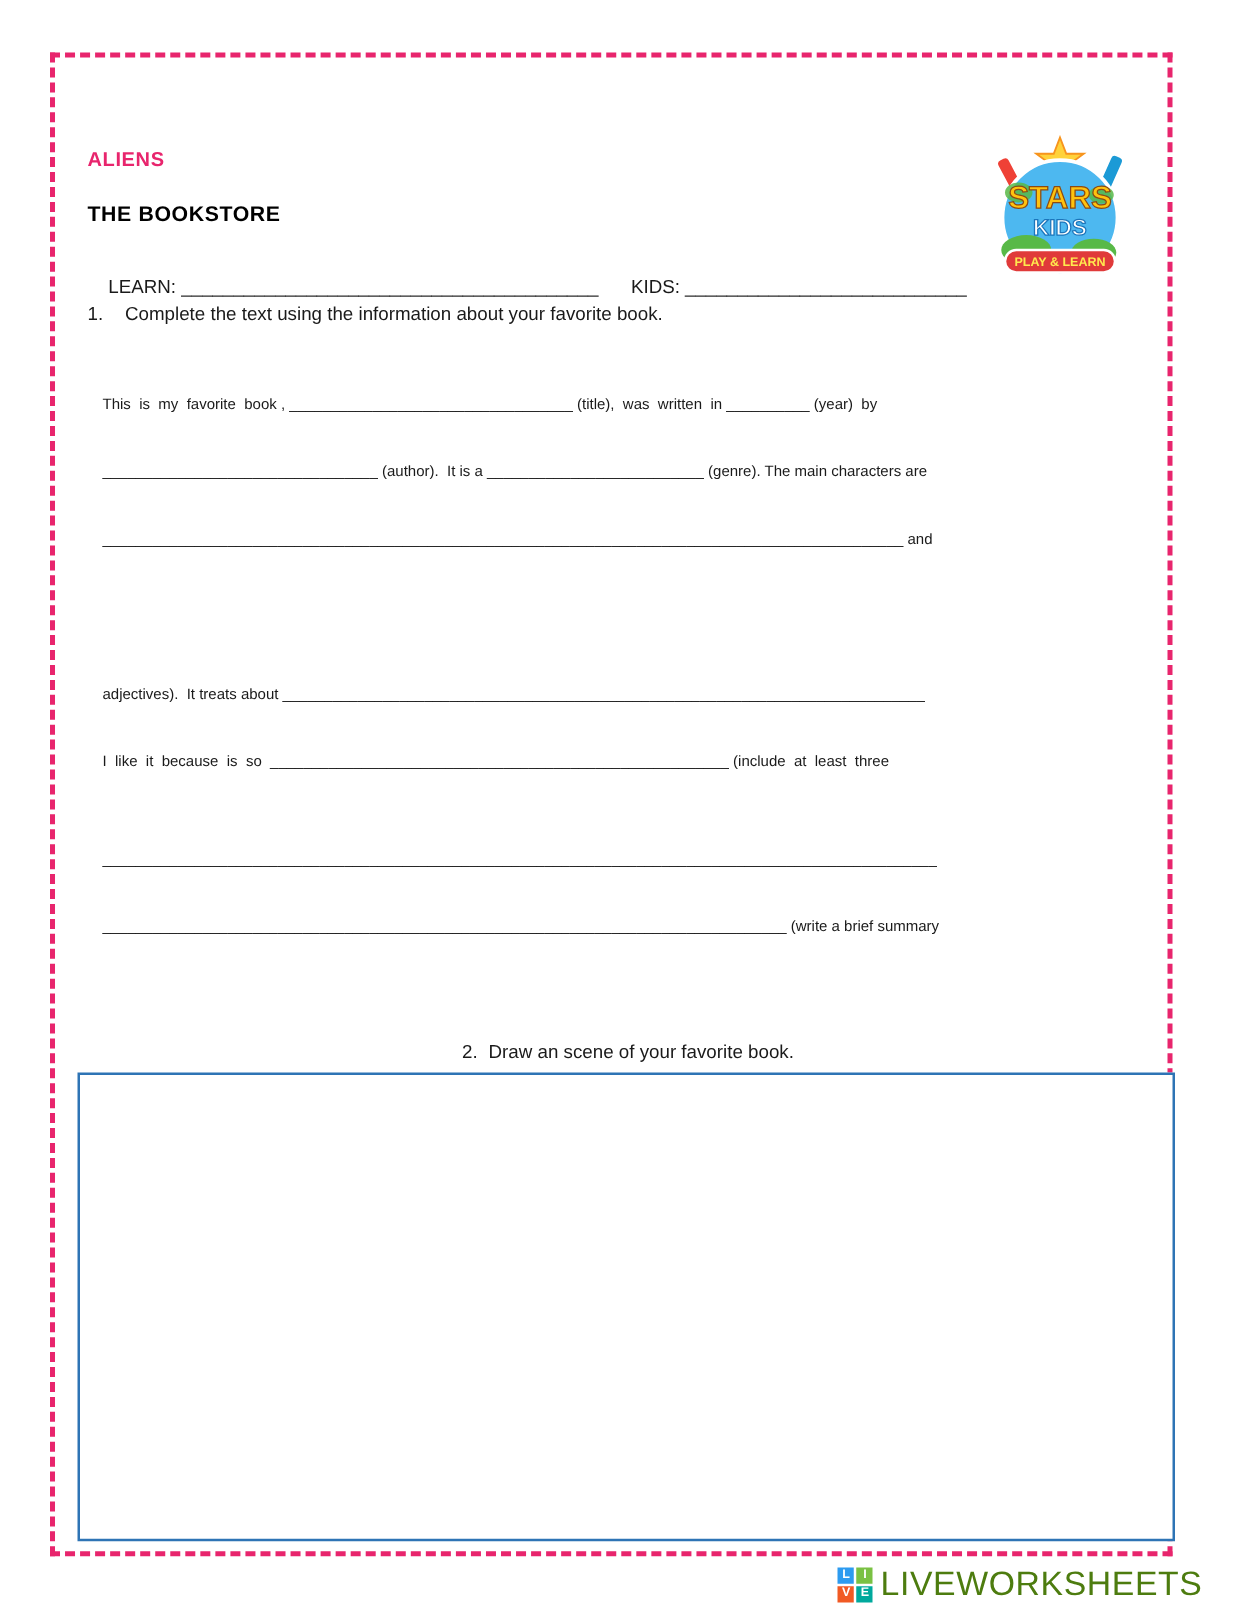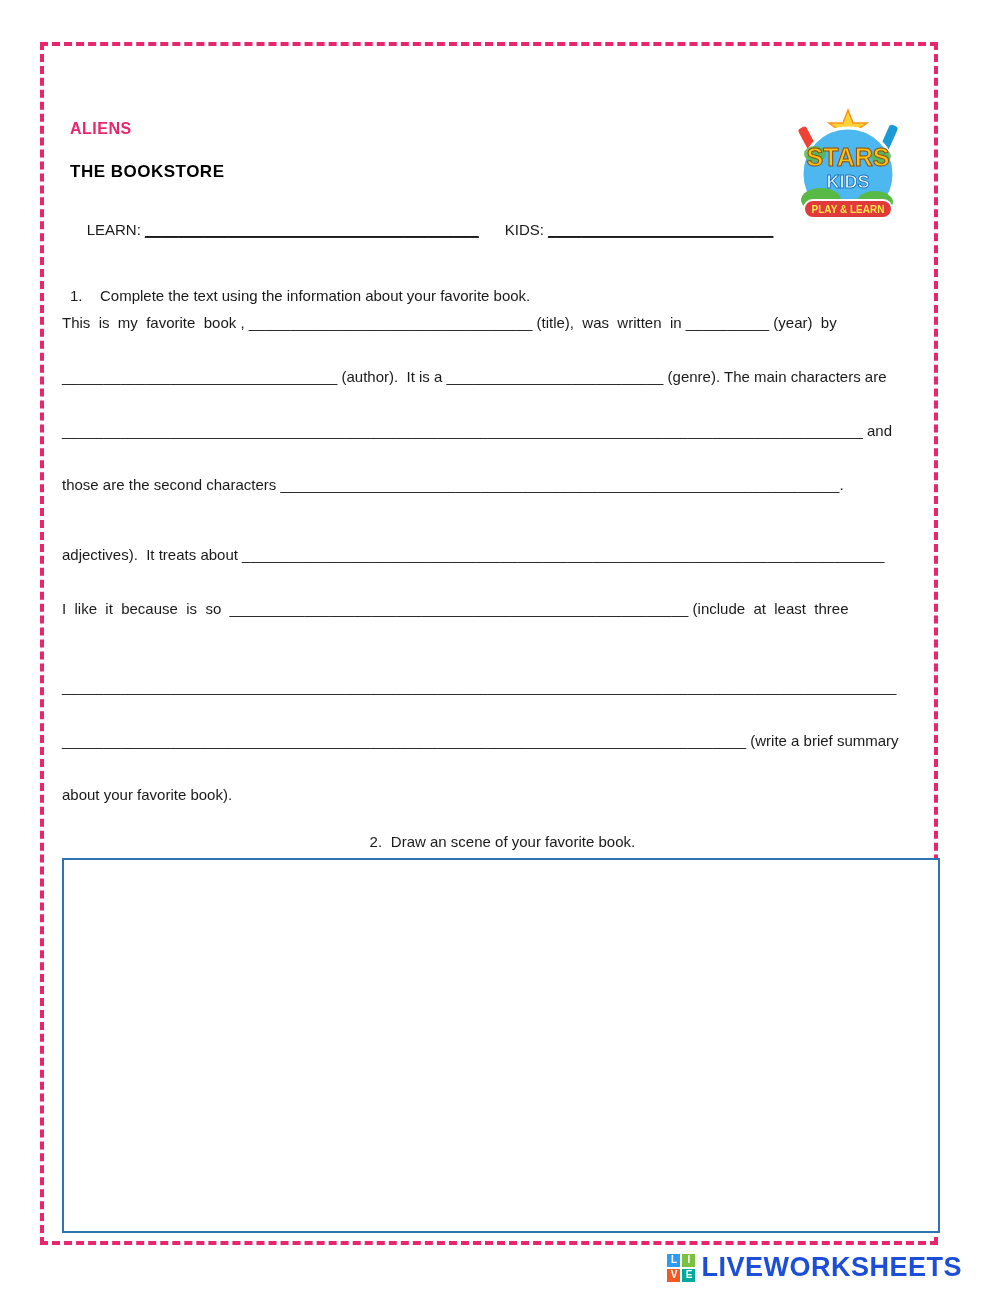--- a/index.html
+++ b/index.html
@@ -40,31 +40,31 @@
     font-size: 17px;
     letter-spacing: 0.5px;
   }
   .name-date-row {
     position: absolute;
     left: 70px; top: 204px; width: 856px;
     font-size: 15px;
     white-space: pre;
   }
   .name-date-row .lbl { font-weight: normal; }
-  .name-date-row .blank { letter-spacing: 0; text-decoration: underline; }
+  .name-date-row .blank { letter-spacing: 0; }
   .name-date-row .gap { display: inline-block; width: 26px; }
   .question {
     position: absolute;
     left: 70px; width: 856px;
     font-size: 15px;
   }
   .question .qnum { display: inline-block; width: 30px; }
-  .q1 { top: 243px; margin-top: 44px; }
+  .q1 { top: 243px; }
   .q2 { top: 833px; text-align: center; }
-  .para { position: absolute; left: 62px; width: 860px; font-size: 15px; }
+  .para { position: absolute; left: 82px; width: 860px; font-size: 12px; }
   .para .line {
     white-space: pre;
     line-height: 54px;
     height: 54px;
   }
   .p1 { top: 296px; }
   .p2 { top: 528px; }
   .p2 .line.gap-before { margin-top: 24px; }
   .draw-box {
     position: absolute;
@@ -94,22 +94,22 @@
     font-weight: bold;
     display: flex; align-items: center; justify-content: center;
     line-height: 1;
   }
   .sq-l { background: #2d9bf0; }
   .sq-i { background: #7ac143; }
   .sq-v { background: #f15a24; }
   .sq-e { background: #00a99d; }
   .lw-brand {
     font-size: 27px;
-    font-weight: bold;
-    color: #1d4ed8;
+    font-weight: normal;
+    color: #4d7c0f;
     letter-spacing: 0.5px;
     text-decoration: none;
   }
 </style>
 </head>
 <body>
 
 <div>
 
   <div class="frame"></div>
@@ -145,29 +145,27 @@
   </div>
 
   <div class="question q1">
     <span class="qnum">1.</span><span>Complete the text using the information about your favorite book.</span>
   </div>
 
   <div class="para p1">
     <div class="line">This  is  my  favorite  book , __________________________________ (title),  was  written  in __________ (year)  by</div>
     <div class="line">_________________________________ (author).  It is a __________________________ (genre). The main characters are</div>
     <div class="line">________________________________________________________________________________________________ and</div>
-    <div class="line">those are the second characters ___________________________________________________________________.</div>
   </div>
 
   <div class="para p2">
     <div class="line">adjectives).  It treats about _____________________________________________________________________________</div>
     <div class="line">I  like  it  because  is  so  _______________________________________________________ (include  at  least  three</div>
     <div class="line gap-before">____________________________________________________________________________________________________</div>
     <div class="line">__________________________________________________________________________________ (write a brief summary</div>
-    <div class="line">about your favorite book).</div>
   </div>
 
   <div class="question q2">
     <span class="qnum">2.</span><span>Draw an scene of your favorite book.</span>
   </div>
 
   <div class="draw-box"></div>
 
   <div class="footer">
     <div class="lw-icon">

